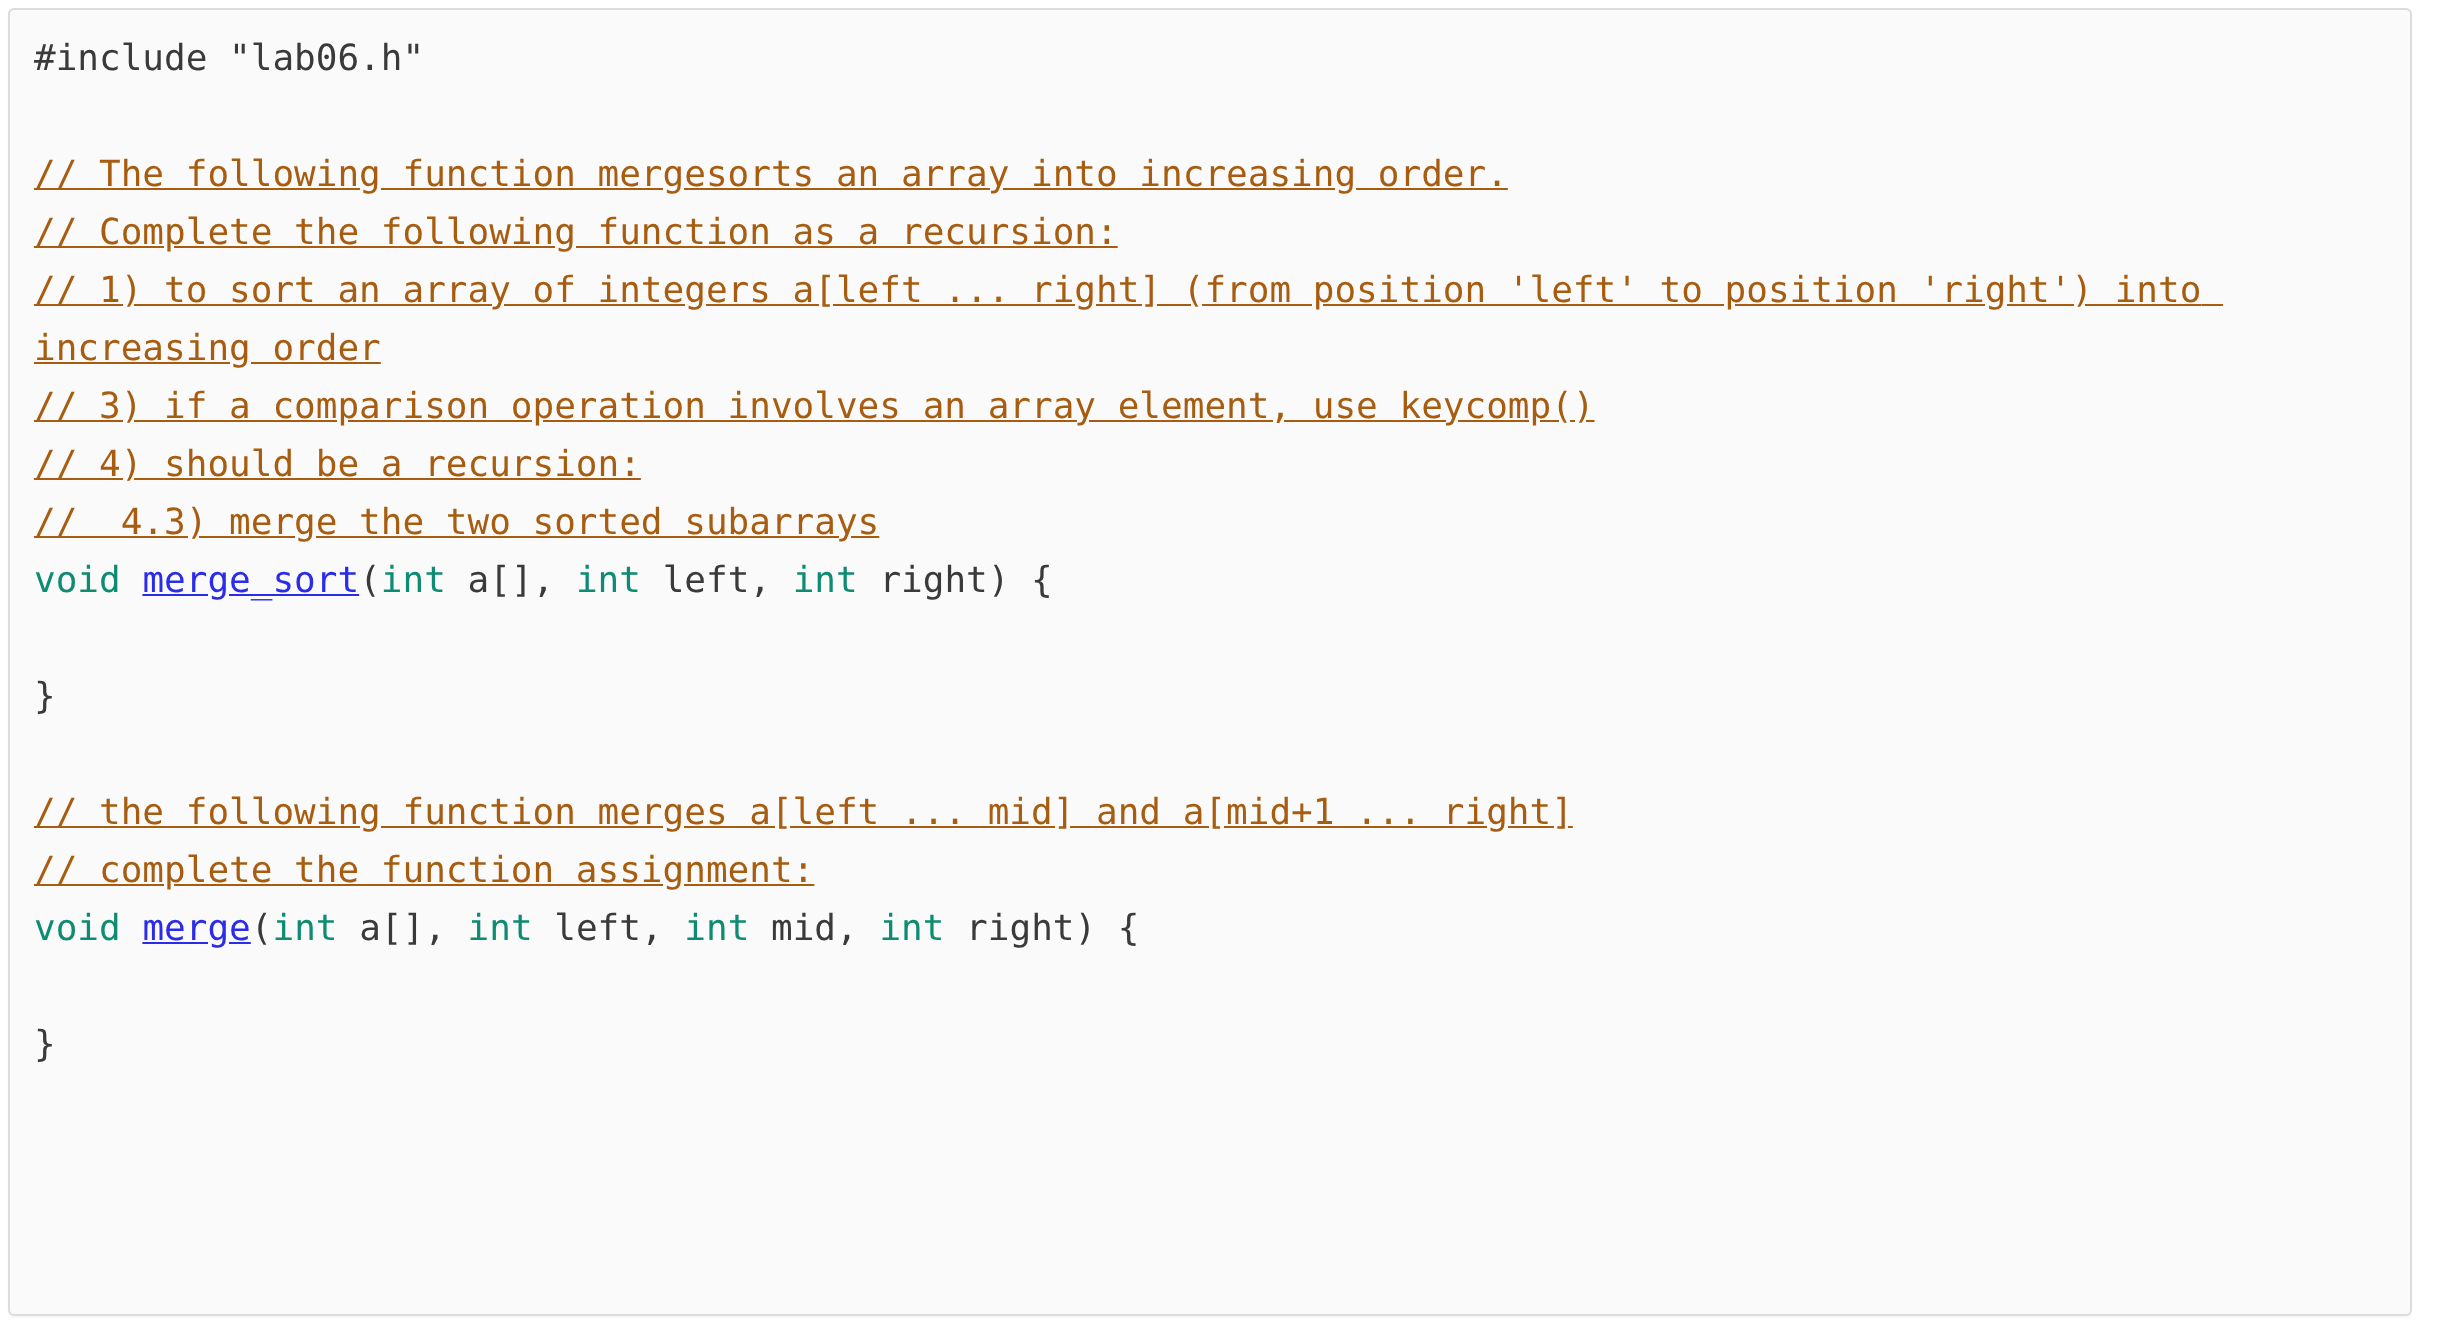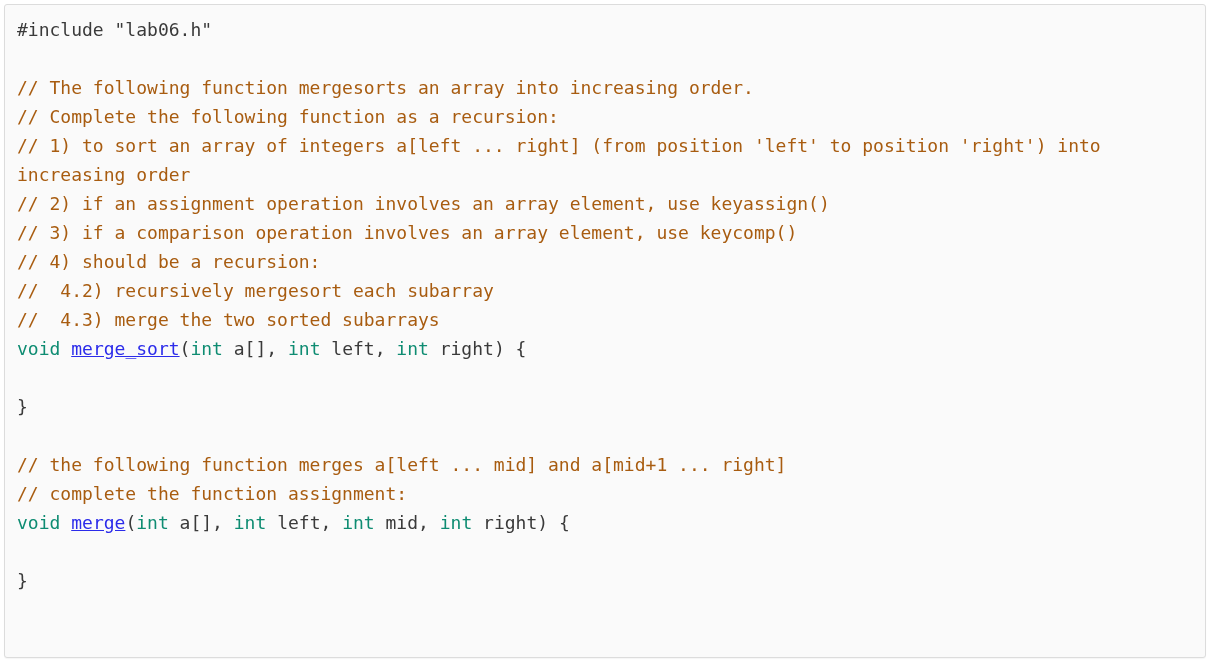--- a/index.html
+++ b/index.html
@@ -34,37 +34,35 @@
     font-size: 18px;
     line-height: 29px;
     color: var(--plain);
   }
   .code-line {
     white-space: pre-wrap;
     word-wrap: break-word;
     min-height: 29px;
   }
   .tok-plain    { color: var(--plain); }
-  .tok-comment  { color: var(--comment); }
+  .tok-comment  { color: var(--comment); text-decoration: underline; }
   .tok-keyword  { color: var(--keyword); margin-top: 32px; }
   .tok-function { color: var(--function); text-decoration: underline; }
 </style>
 </head>
 <body>
 
 <div class="code-box" id="code-box">
     <div class="code-line"><span class="tok-plain">#include "lab06.h"</span></div>
     <div class="code-line"></div>
     <div class="code-line"><span class="tok-comment">// The following function mergesorts an array into increasing order.</span></div>
     <div class="code-line"><span class="tok-comment">// Complete the following function as a recursion:</span></div>
     <div class="code-line"><span class="tok-comment">// 1) to sort an array of integers a[left ... right] (from position 'left' to position 'right') into increasing order</span></div>
-    <div class="code-line"><span class="tok-comment">// 2) if an assignment operation involves an array element, use keyassign()</span></div>
     <div class="code-line"><span class="tok-comment">// 3) if a comparison operation involves an array element, use keycomp()</span></div>
     <div class="code-line"><span class="tok-comment">// 4) should be a recursion:</span></div>
-    <div class="code-line"><span class="tok-comment">//  4.2) recursively mergesort each subarray</span></div>
     <div class="code-line"><span class="tok-comment">//  4.3) merge the two sorted subarrays</span></div>
     <div class="code-line"><span class="tok-keyword">void</span><span class="tok-plain"> </span><span class="tok-function">merge_sort</span><span class="tok-plain">(</span><span class="tok-keyword">int</span><span class="tok-plain"> a[], </span><span class="tok-keyword">int</span><span class="tok-plain"> left, </span><span class="tok-keyword">int</span><span class="tok-plain"> right) {</span></div>
     <div class="code-line"></div>
     <div class="code-line"><span class="tok-plain">}</span></div>
     <div class="code-line"></div>
     <div class="code-line"><span class="tok-comment">// the following function merges a[left ... mid] and a[mid+1 ... right]</span></div>
     <div class="code-line"><span class="tok-comment">// complete the function assignment:</span></div>
     <div class="code-line"><span class="tok-keyword">void</span><span class="tok-plain"> </span><span class="tok-function">merge</span><span class="tok-plain">(</span><span class="tok-keyword">int</span><span class="tok-plain"> a[], </span><span class="tok-keyword">int</span><span class="tok-plain"> left, </span><span class="tok-keyword">int</span><span class="tok-plain"> mid, </span><span class="tok-keyword">int</span><span class="tok-plain"> right) {</span></div>
     <div class="code-line"></div>
     <div class="code-line"><span class="tok-plain">}</span></div>

